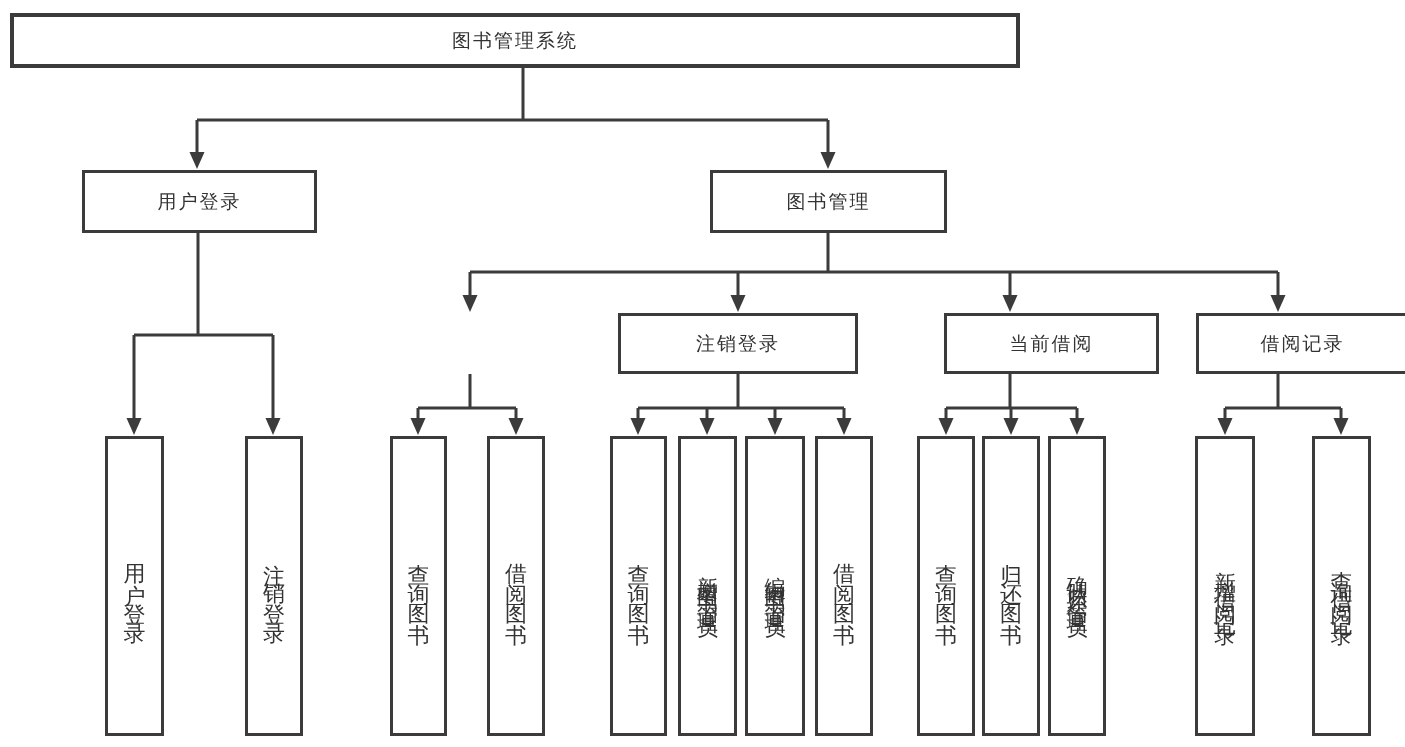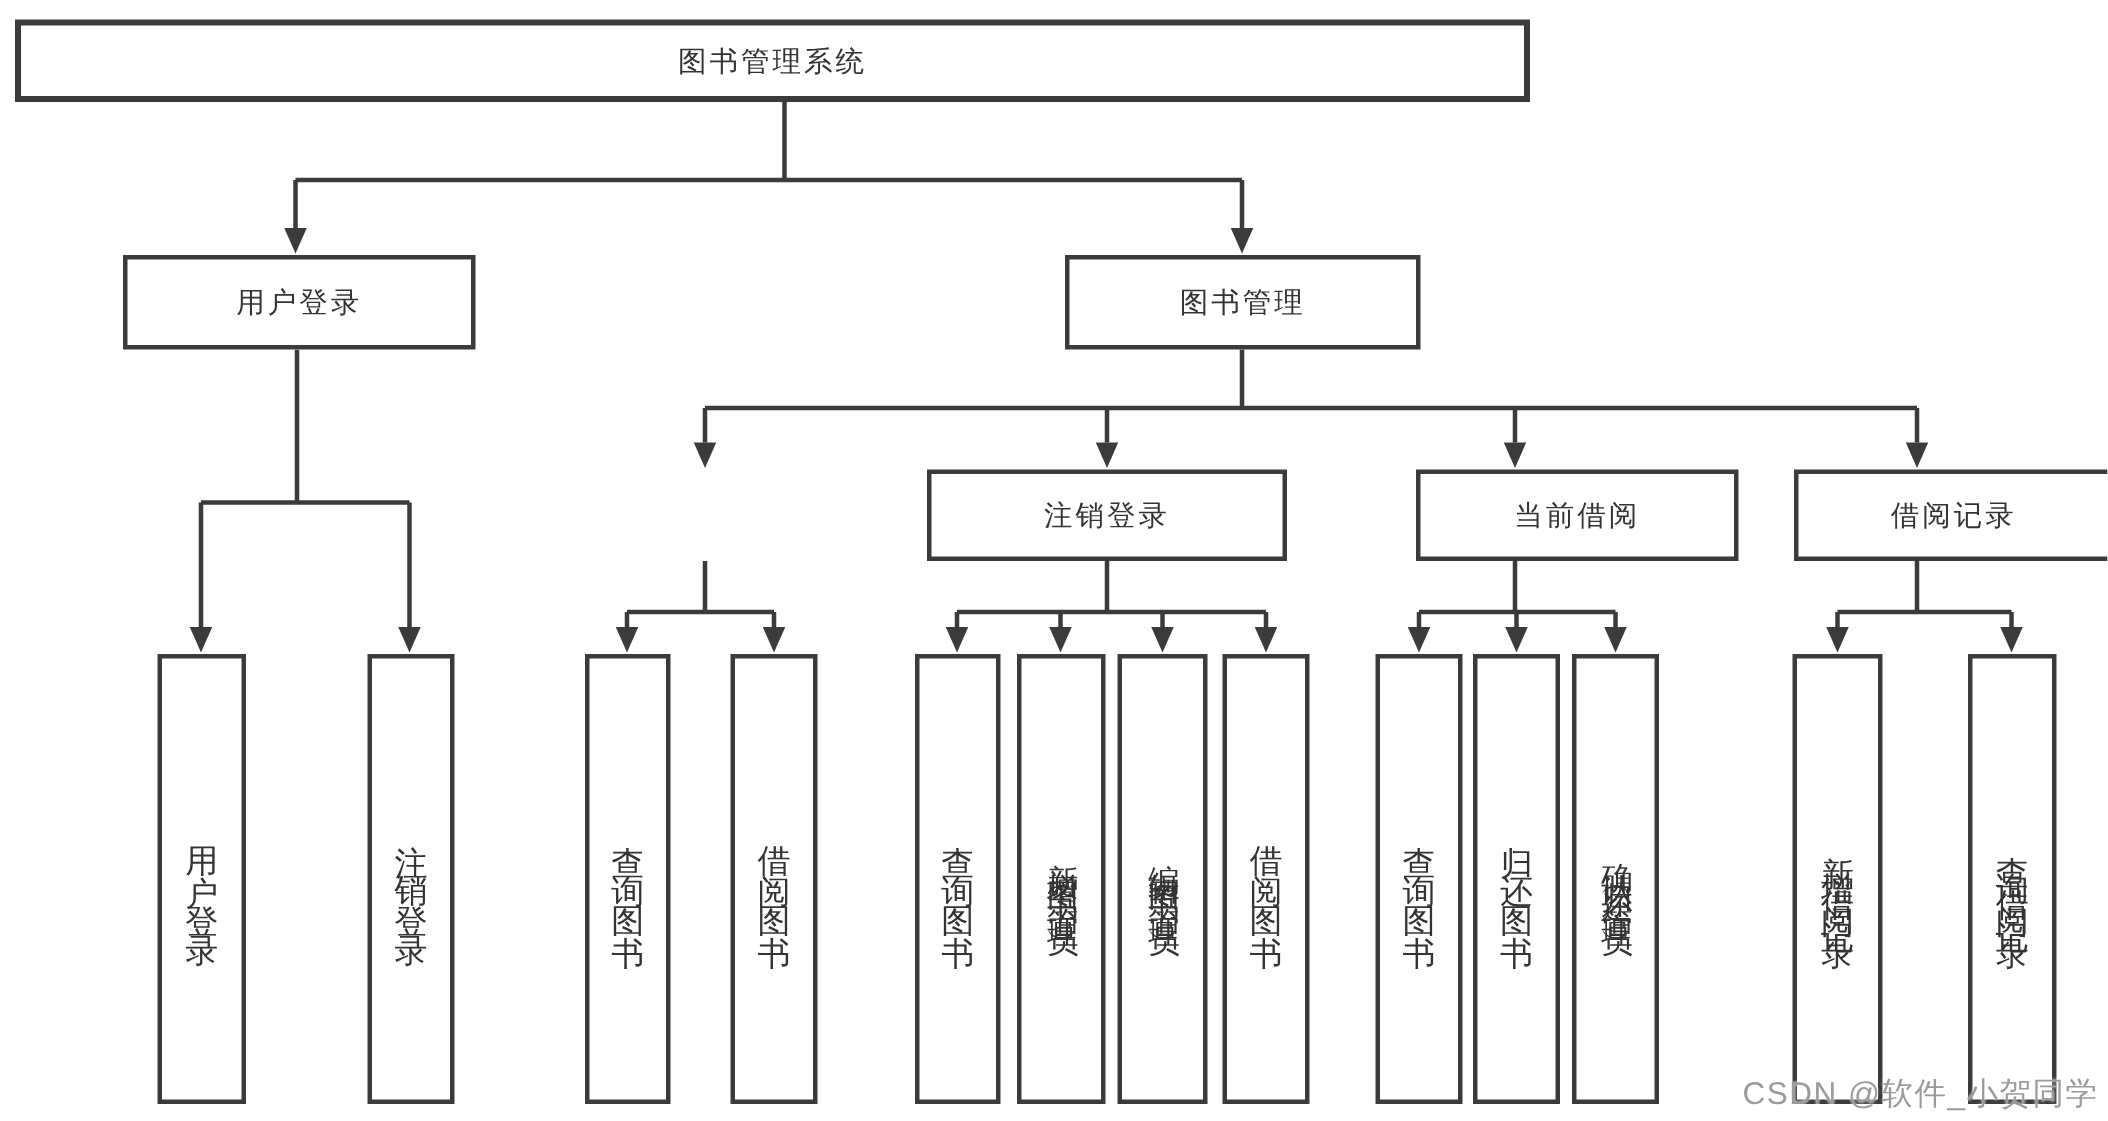--- a/index.html
+++ b/index.html
@@ -152,15 +152,14 @@
     <span>确认归还（管理员）</span>
   </div>
 
   <div class="node vbox sp6" style="left:1195px;top:436px;width:60px;height:300px">
     <span>新增借阅记录</span>
   </div>
   <div class="node vbox sp6" style="left:1312px;top:436px;width:59px;height:300px">
     <span>查询借阅记录</span>
   </div>
 
-  <div class="watermark">CSDN @软件_小贺同学</div>
 
 </div>
 
 </body></html>

